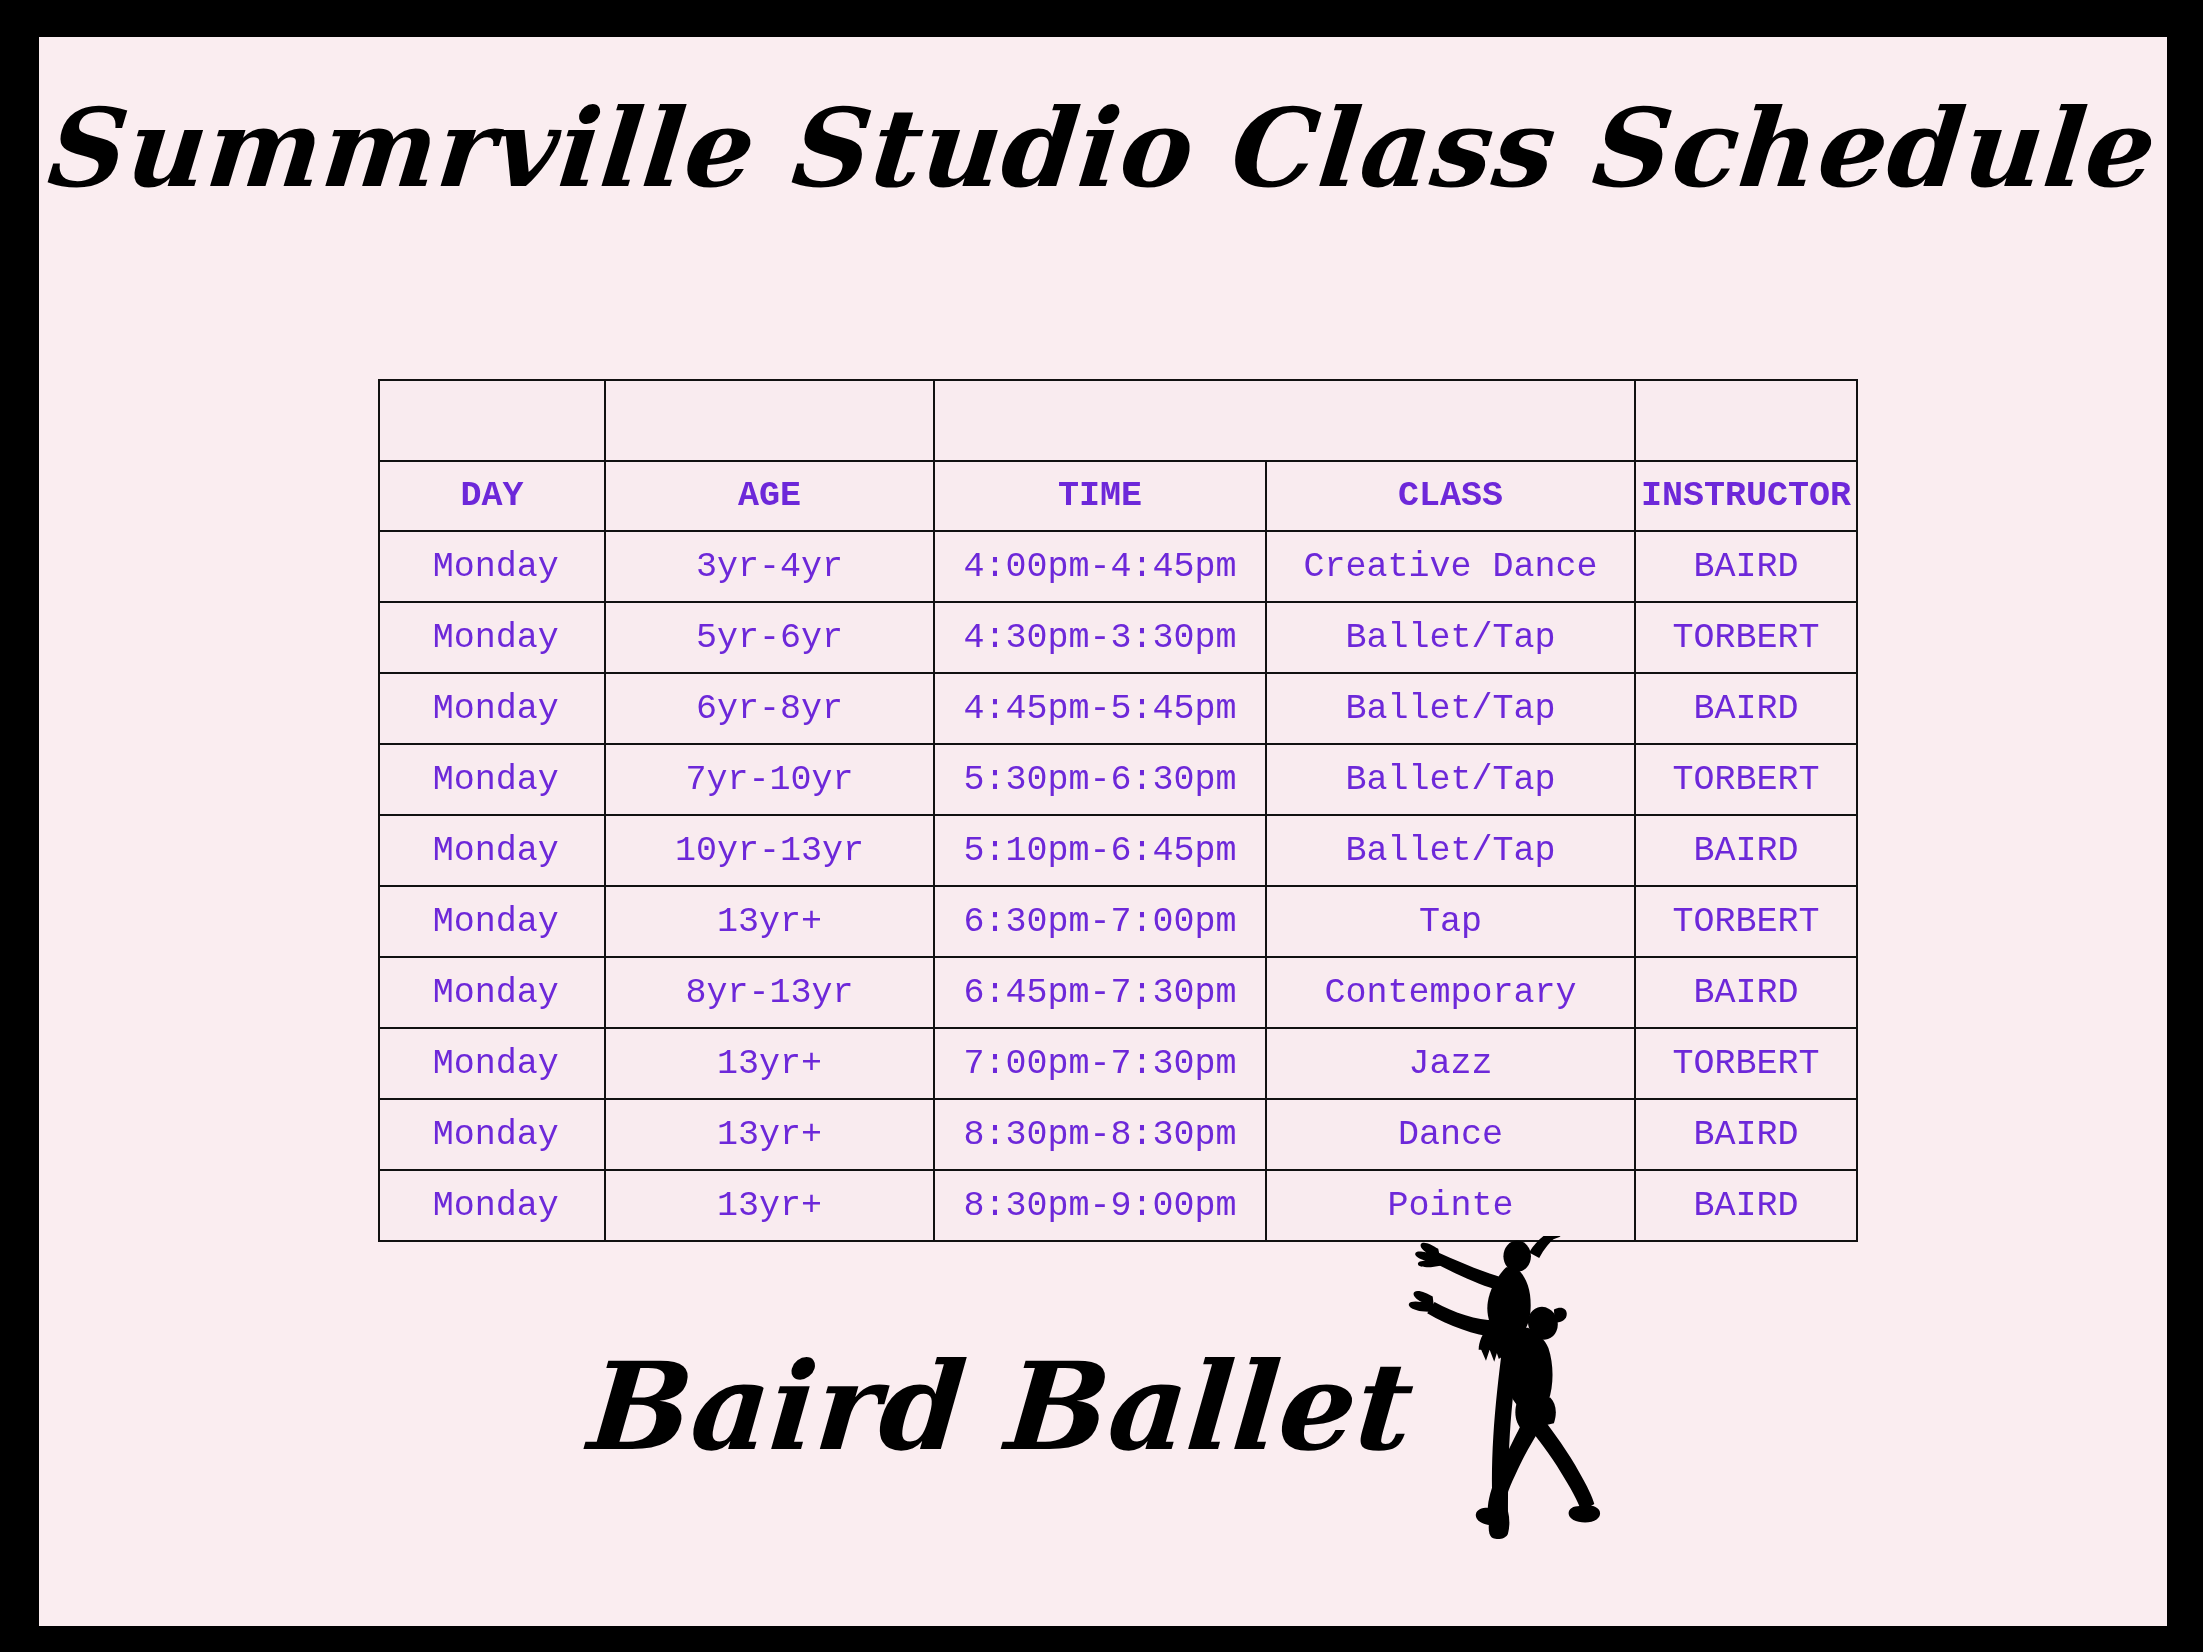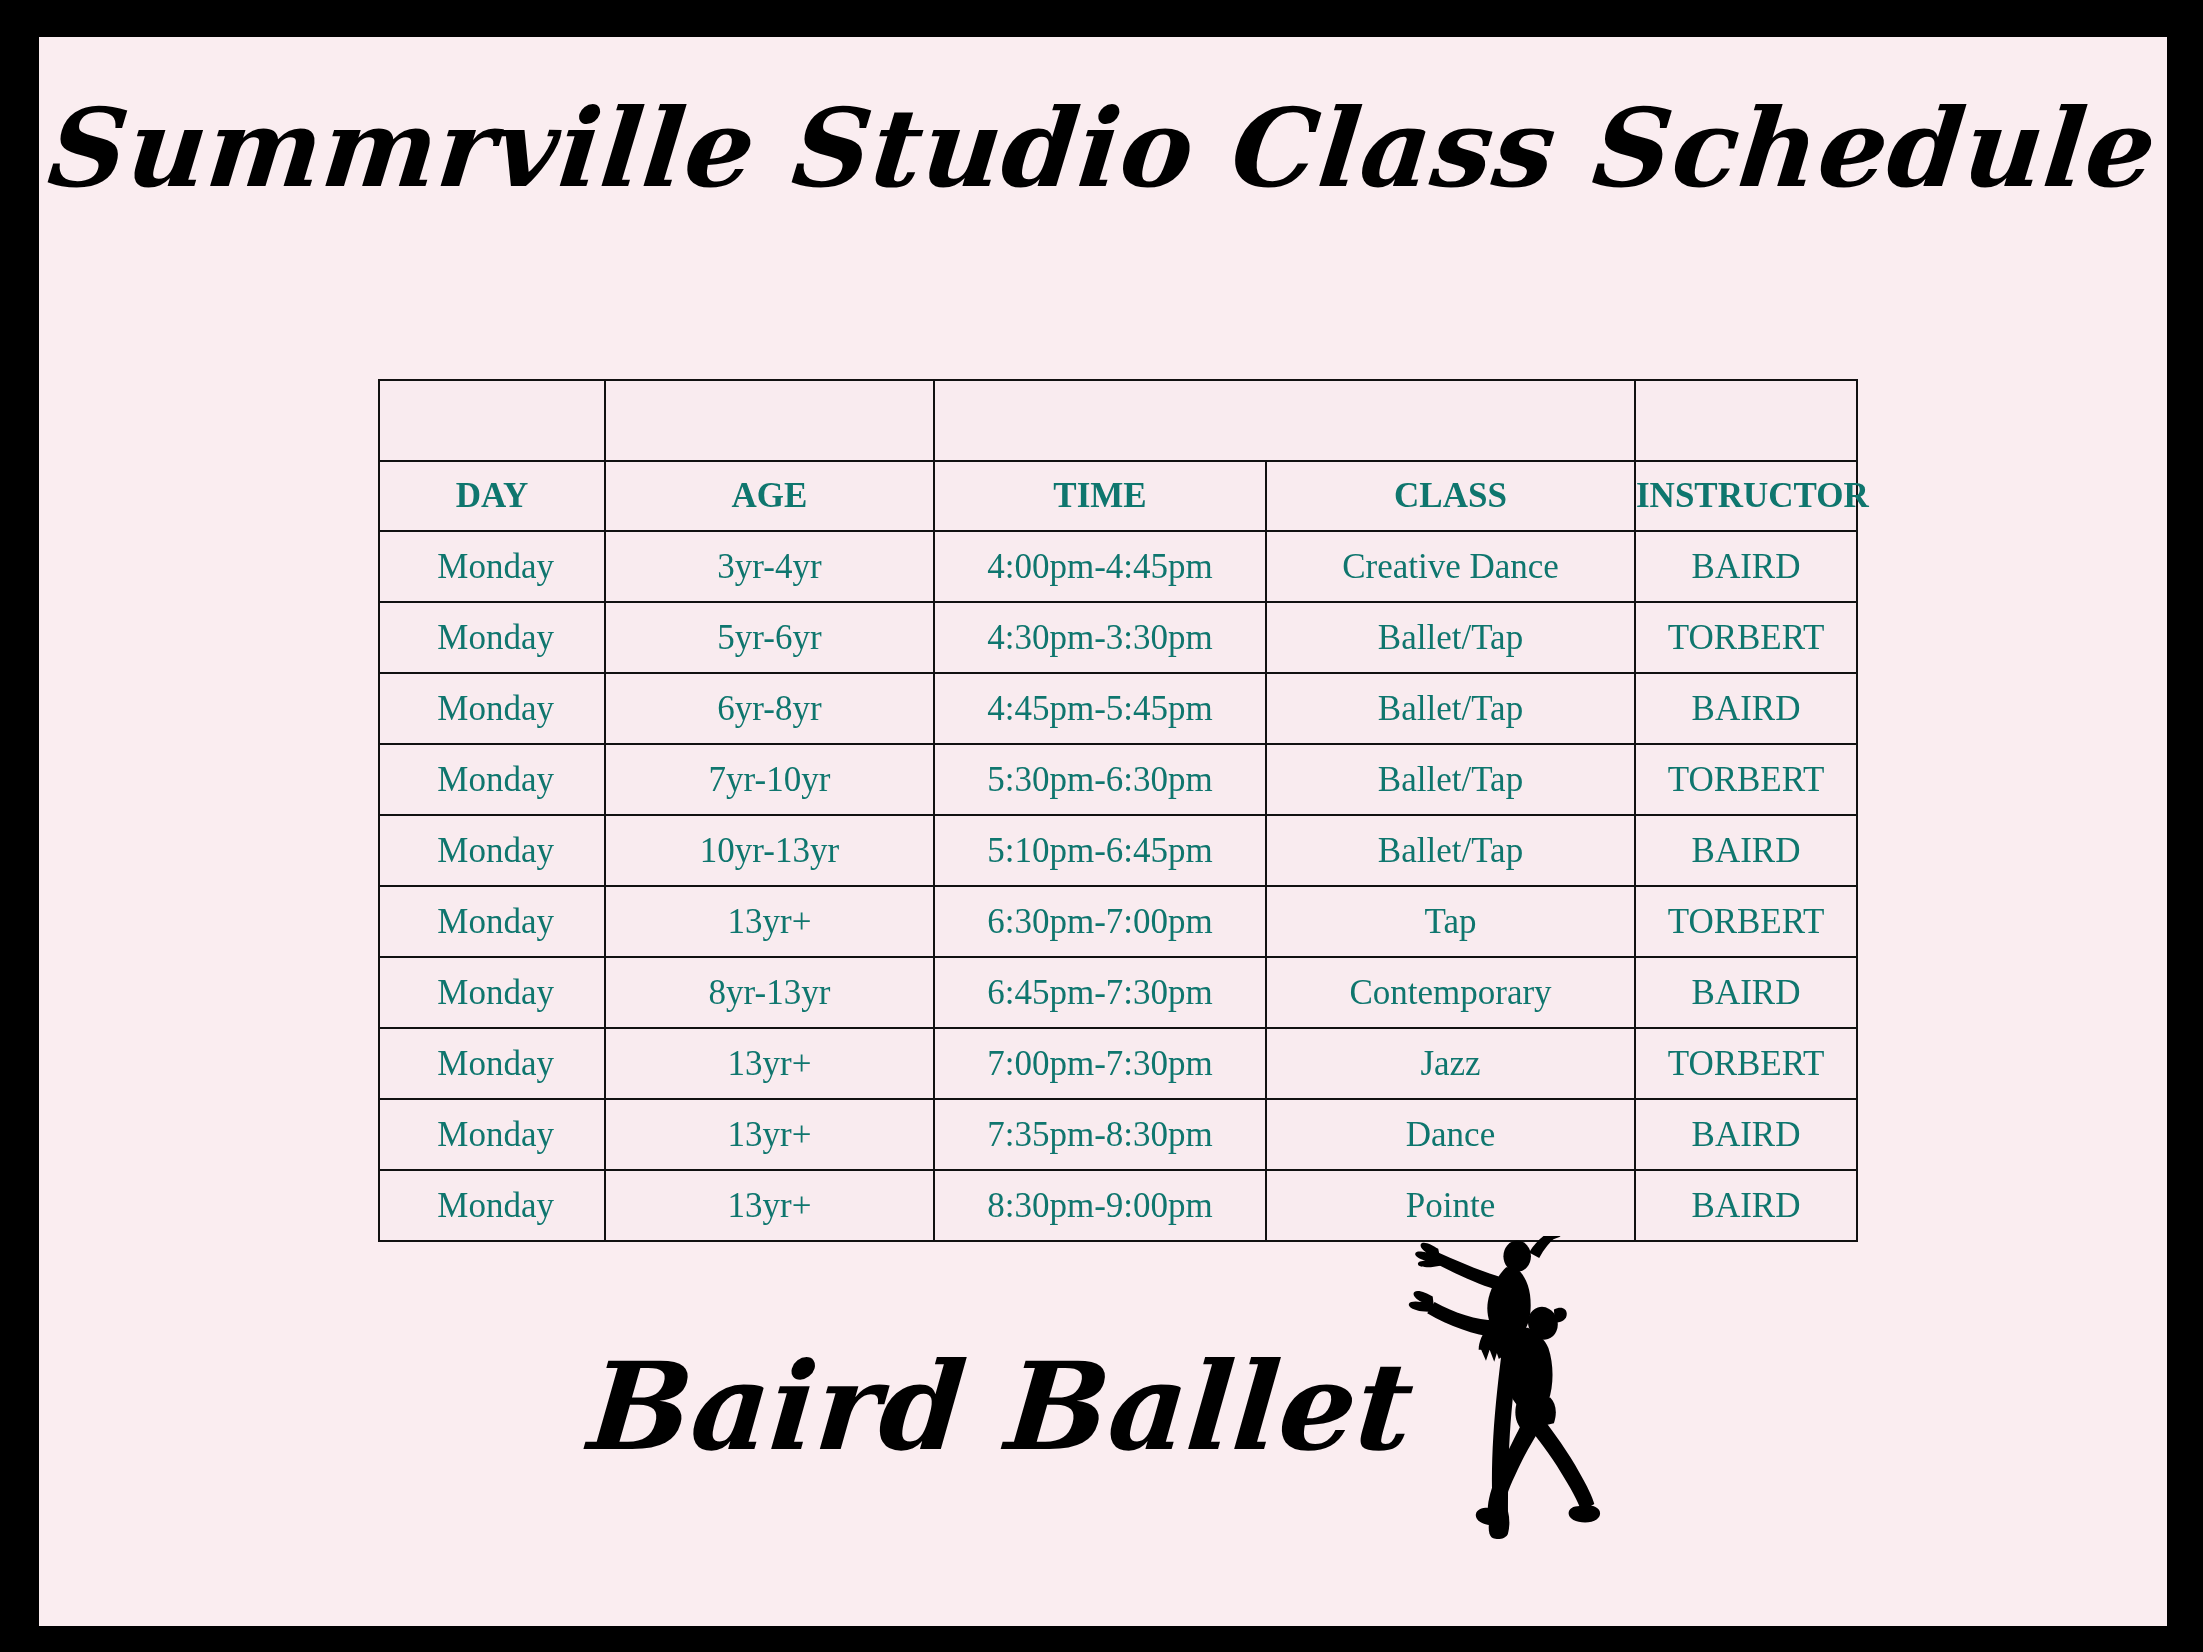--- a/index.html
+++ b/index.html
@@ -56,22 +56,22 @@
     left: 339px;   
     top: 342px;    
     width: 1478px; 
     border-collapse: collapse;
     table-layout: fixed;
     background: #faedf0;
   }
   #schedule-table td, #schedule-table th {
     border: 2.8px solid #111111;
     background: #f9ebef;
-    color: #0f766e;
-    font-family: Liberation Serif, serif;
+    color: #6d28d9;
+    font-family: Liberation Mono, monospace;
     font-size: 35px;
     font-weight: normal;
     padding: 0;
     height: 71px;
     text-align: center;
     vertical-align: middle;
     box-sizing: border-box;
   }
   #schedule-table tr.spacer-row td {
     height: 81px;
@@ -206,21 +206,21 @@
         <tr>
           <td class="day-cell">Monday</td>
           <td>13yr+</td>
           <td>7:00pm-7:30pm</td>
           <td>Jazz</td>
           <td>TORBERT</td>
         </tr>
         <tr>
           <td class="day-cell">Monday</td>
           <td>13yr+</td>
-          <td>7:35pm-8:30pm</td>
+          <td>8:30pm-8:30pm</td>
           <td>Dance</td>
           <td>BAIRD</td>
         </tr>
         <tr>
           <td class="day-cell">Monday</td>
           <td>13yr+</td>
           <td>8:30pm-9:00pm</td>
           <td>Pointe</td>
           <td>BAIRD</td>
         </tr>

